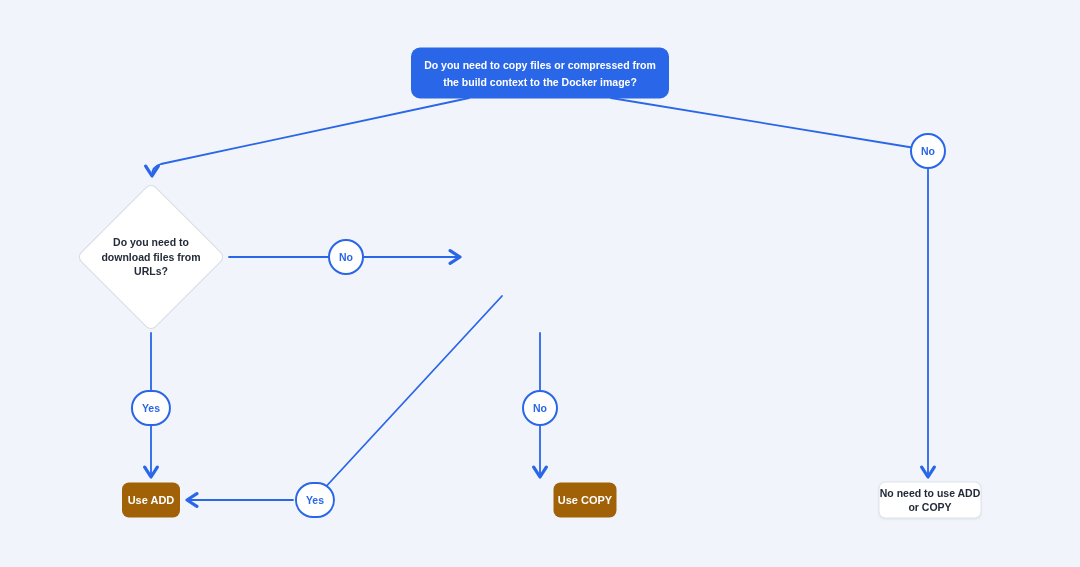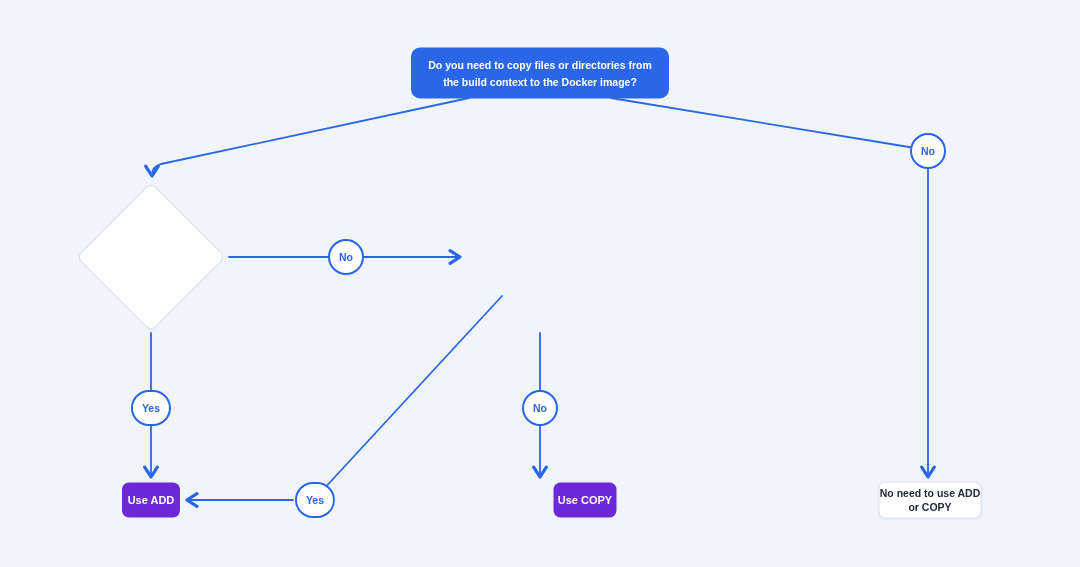--- a/index.html
+++ b/index.html
@@ -50,21 +50,21 @@
     padding:16px 9px;
     font-size:10.5px; font-weight:700;
   }
 
   .result {
     height:35px;
     display:flex; align-items:center; justify-content:center;
     text-align:center; font-size:11px; font-weight:700;
     border-radius:7px; line-height:1.3;
   }
-  .result.primary { background:#6d28d9; color:#ffffff; }
+  .result.primary { background:#a16207; color:#ffffff; }
   .result.plain {
     background:#ffffff; color:#232b39;
     border:1px solid #dfe3ea;
     box-shadow:0 1px 2px rgba(30,50,90,0.06);
     font-size:10.5px;
   }
   .use-add  { width:58px;  left:151px; top:500px; }
   .use-copy { width:63px;  left:540px; top:500px;margin-left:45px; }
   .no-need  { width:103px; height:37px; left:930px; top:500px; }
 </style>
@@ -82,24 +82,25 @@
     <path d="M 469 98 L 161 164 Q 152 166.5 152 175 L 152 176" marker-end="url(#arrow)"></path>
     <path d="M 611 98 L 915 148"></path>
     <path d="M 928 164 L 928 477" marker-end="url(#arrow)"></path>
     <path d="M 229 257 L 460 257" marker-end="url(#arrow)"></path>
     <path d="M 151 333 L 151 477" marker-end="url(#arrow)"></path>
     <path d="M 540 333 L 540 477" marker-end="url(#arrow)"></path>
     <path d="M 502 296 L 321 492"></path>
     <path d="M 293 500 L 187 500" marker-end="url(#arrow)"></path>
   </svg>
 
-  <div class="abs root-box" style="left:540px; top:73px;">Do you need to copy files or directories from the build context to the Docker image?</div>
+  <div class="abs root-box" style="left:540px; top:73px;">Do you need to copy files or compressed from the build context to the Docker image?</div>
 
   <div class="abs diamond" style="left:151px; top:257px;">
     <div class="diamond-shape"></div>
+    <div class="diamond-label w-left">Do you need to download files from URLs?</div>
   </div>
 
 
   <div class="abs pill" style="left:928px; top:151px;">No</div>
 
   <div class="abs pill" style="left:346px; top:257px;">No</div>
 
   <div class="abs pill" style="left:151px; top:408px;">Yes</div>
 
   <div class="abs pill" style="left:540px; top:408px;">No</div>

